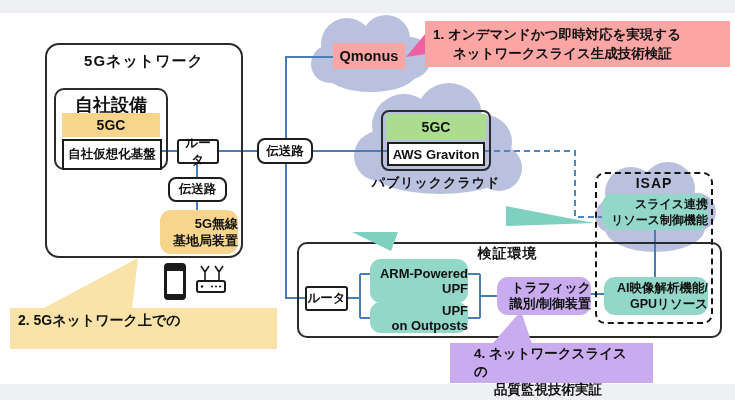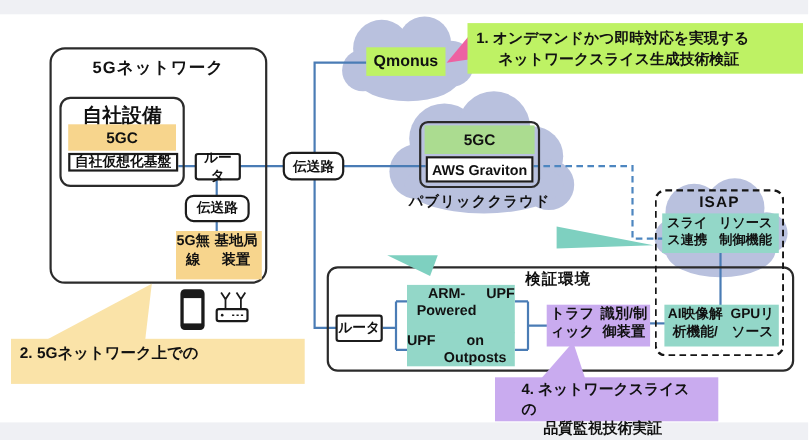--- a/index.html
+++ b/index.html
@@ -5,29 +5,29 @@
   html,body{margin:0;padding:0;background:#fff;}
   #stage{
     position:relative;width:735px;height:400px;overflow:hidden;background:#ffffff;
     font-family:"Liberation Sans","DejaVu Sans",sans-serif;color:#111;
   }
   .strip{position:absolute;left:0;width:735px;background:#eff0f4;z-index:0;}
   svg.layer{position:absolute;left:0;top:0;z-index:1;pointer-events:none;}
   svg.overlay{position:absolute;left:0;top:0;z-index:3;pointer-events:none;}
   .box{position:absolute;box-sizing:border-box;z-index:2;font-weight:bold;}
   .center{display:flex;align-items:center;justify-content:center;text-align:center;}
-  .colcenter{display:flex;align-items:flex-start;justify-content:center;text-align:center;}
+  .colcenter{display:flex;flex-direction:column;align-items:flex-end;justify-content:center;text-align:center;border-radius:11px;}
   .outline{background:#fff;border:2px solid #1c1c1c;}
   .round14{border-radius:14px;}
   .round10{border-radius:10px;}
   .round8{border-radius:8px;}
   .big-frame{border:2px solid #2b2b2b;background:transparent;}
   .yellow{background:#f7d58d;}
   .yellow2{background:#fae3a8;}
-  .pink{background:#bef264;}
+  .pink{background:#fca5a5;}
   .green{background:#abdc90;}
   .teal{background:#93d7c8;}
   .teal2{background:#7ed0c0;}
   .purple{background:#c9abef;}
   .callout{position:absolute;z-index:4;font-weight:bold;box-sizing:border-box;line-height:18px;}
   .callout .l2{padding-left:20px;}
   .title-label{position:absolute;z-index:2;font-weight:bold;text-align:center;}
   .dashed-frame{position:absolute;box-sizing:border-box;border:2.5px dashed #151515;border-radius:10px;background:transparent;z-index:2;}
 </style>
 </head>
@@ -88,21 +88,21 @@
       <path d="M211 286.5 h2 M215 286.5 h2 M219 286.5 h2" stroke-width="1.4"></path>
     </g>
   </svg>
 
   <div class="box big-frame round14" style="left:45px;top:43px;width:198px;height:215px;"></div>
   <div class="title-label" style="left:45px;top:52px;width:198px;font-size:15px;letter-spacing:1px;">5Gネットワーク</div>
 
   <div class="box big-frame round10" style="left:54px;top:88px;width:114px;height:82px;"></div>
   <div class="title-label" style="left:54px;top:93px;width:114px;font-size:18px;">自社設備</div>
   <div class="box yellow center" style="left:62px;top:113px;width:98px;height:24px;font-size:14px;">5GC</div>
-  <div class="box outline center" style="left:62px;top:139px;width:100px;height:17px;font-size:12.5px;">自社仮想化基盤</div>
+  <div class="box outline center" style="left:62px;top:139px;width:100px;height:31px;font-size:12.5px;">自社仮想化基盤</div>
 
   <div class="box outline center" style="left:177px;top:139px;width:42px;height:25px;font-size:12.5px;border-radius:3px;">ルータ</div>
   <div class="box outline center round8" style="left:168px;top:177px;width:59px;height:25px;font-size:12.5px;">伝送路</div>
 
   <div class="box yellow colcenter" style="left:160px;top:210px;width:78px;height:44px;font-size:13px;line-height:17px;">
     <div>5G無線</div>
     <div>基地局装置</div>
   </div>
 
   <div class="box outline center round8" style="left:257px;top:138px;width:56px;height:26px;font-size:12.5px;">伝送路</div>

